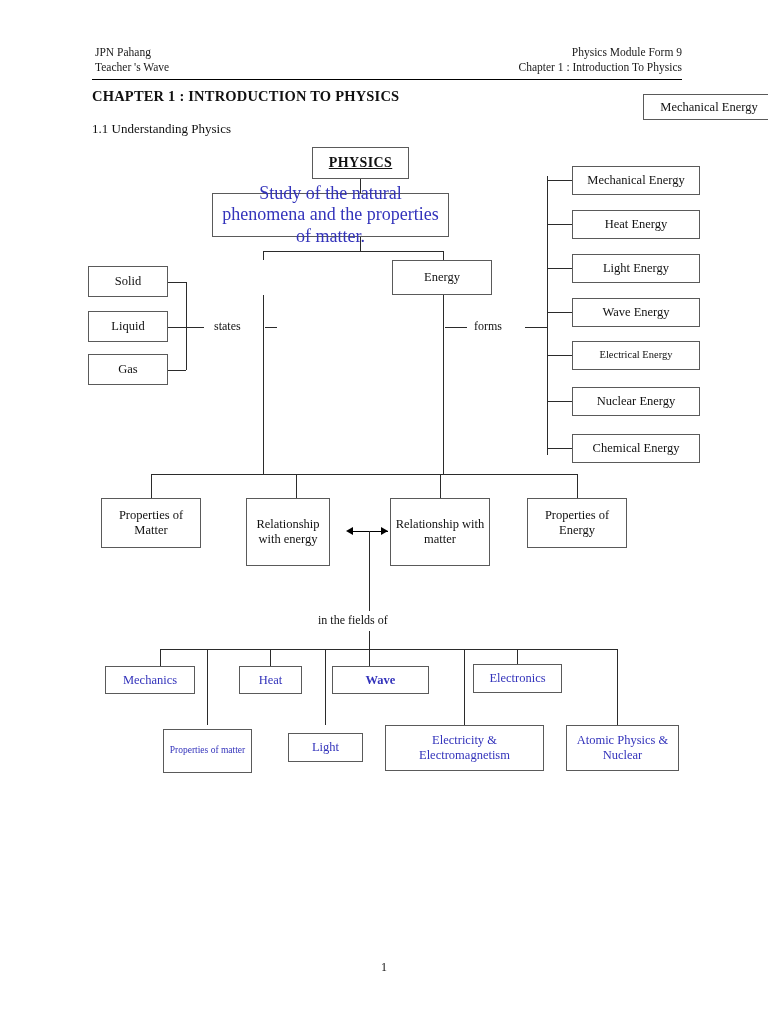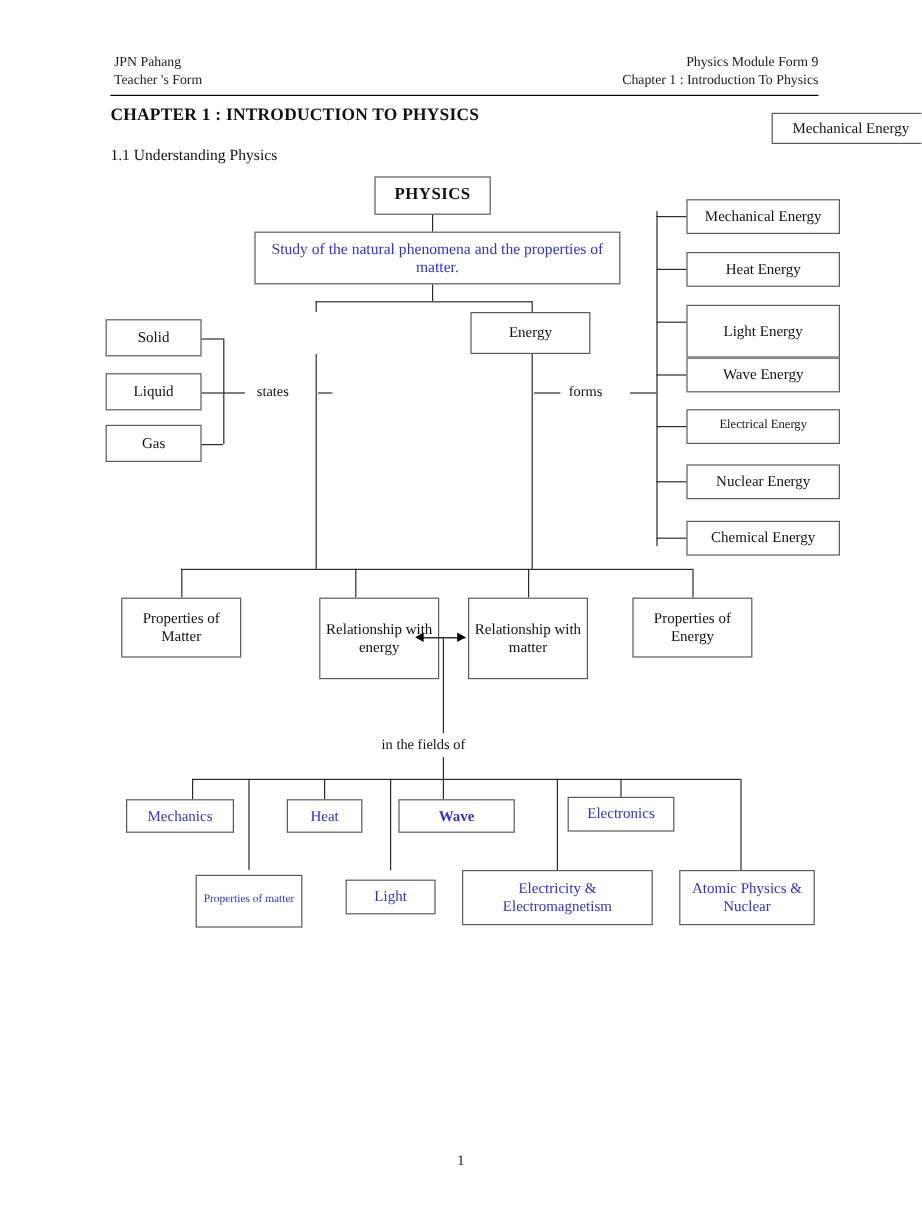--- a/index.html
+++ b/index.html
@@ -118,39 +118,39 @@
     text-align: center;
     font-size: 12px;
   }
 </style>
 </head>
 <body>
 
 <div id="page">
 
   <div class="hdr hdr-left" style="top:45px">JPN Pahang</div>
-  <div class="hdr hdr-left" style="top:60px">Teacher 's Form</div>
+  <div class="hdr hdr-left" style="top:60px">Teacher 's Wave</div>
   <div class="hdr hdr-right" style="top:45px">Physics Module Form 9</div>
   <div class="hdr hdr-right" style="top:60px">Chapter 1 : Introduction To Physics</div>
   <div class="hdr-rule"></div>
 
   <div class="chapter-title">CHAPTER 1 :  INTRODUCTION TO PHYSICS</div>
   <div class="section-title">1.1 Understanding Physics</div>
 
   <div class="box" style="left:643px; top:94px; width:132px; height:26px;">
     <span>Mechanical Energy</span>
   </div>
 
-  <div class="box bold" style="left:312px; top:147px; width:97px; height:32px;">
+  <div class="box bold" style="left:312px; top:147px; width:97px; height:32px;text-decoration:underline;">
     <span>PHYSICS</span>
   </div>
 
   <div class="ln v" style="left:360px; top:179px; height:15px;"></div>
 
-  <div class="box blue" style="left:212px; top:193px; width:305px; height:44px; font-size:13px;">
+  <div class="box blue" style="left:212px; top:193px; width:237px; height:44px; font-size:18px;">
     <span>Study of  the natural phenomena and the properties of matter.</span>
   </div>
 
   <div class="ln v" style="left:360px; top:237px; height:14px;"></div>
   <div class="ln h" style="left:263px; top:251px; width:181px;"></div>
   <div class="ln v" style="left:263px; top:251px; height:9px;"></div>
   <div class="ln v" style="left:443px; top:251px; height:9px;"></div>
 
   <div class="box" style="left:392px; top:260px; width:100px; height:35px;">
     <span>Energy</span>
@@ -187,21 +187,21 @@
   <div class="box" style="left:572px; top:166px; width:128px; height:29px;">
       <span>Mechanical Energy</span>
     </div>
   <div class="ln h" style="left:547px; top:180px; width:25px;"></div>
 
   <div class="box" style="left:572px; top:210px; width:128px; height:29px;">
       <span>Heat Energy</span>
     </div>
   <div class="ln h" style="left:547px; top:224px; width:25px;"></div>
 
-  <div class="box" style="left:572px; top:254px; width:128px; height:44px;">
+  <div class="box" style="left:572px; top:254px; width:128px; height:29px;">
       <span>Light Energy</span>
     </div>
   <div class="ln h" style="left:547px; top:268px; width:25px;"></div>
 
   <div class="box" style="left:572px; top:298px; width:128px; height:29px;">
       <span>Wave Energy</span>
     </div>
   <div class="ln h" style="left:547px; top:312px; width:25px;"></div>
 
   <div class="box sm" style="left:572px; top:341px; width:128px; height:29px;">
@@ -221,21 +221,21 @@
 
   <div class="ln h" style="left:151px; top:474px; width:426px;"></div>
   <div class="ln v" style="left:151px; top:474px; height:24px;"></div>
   <div class="ln v" style="left:296px; top:474px; height:24px;"></div>
   <div class="ln v" style="left:440px; top:474px; height:24px;"></div>
   <div class="ln v" style="left:577px; top:474px; height:24px;"></div>
 
   <div class="box" style="left:101px; top:498px; width:100px; height:50px;">
     <span>Properties of Matter</span>
   </div>
-  <div class="box" style="left:246px; top:498px; width:100px; height:68px;margin-left:20px;">
+  <div class="box" style="left:246px; top:498px; width:84px; height:68px;">
     <span>Relationship with energy</span>
   </div>
   <div class="box" style="left:390px; top:498px; width:100px; height:68px;">
     <span>Relationship with matter</span>
   </div>
   <div class="box" style="left:527px; top:498px; width:100px; height:50px;">
     <span>Properties of Energy</span>
   </div>
 
   <div class="ln h" style="left:348px; top:531px; width:40px; height:1.4px; background:#000;"></div>

